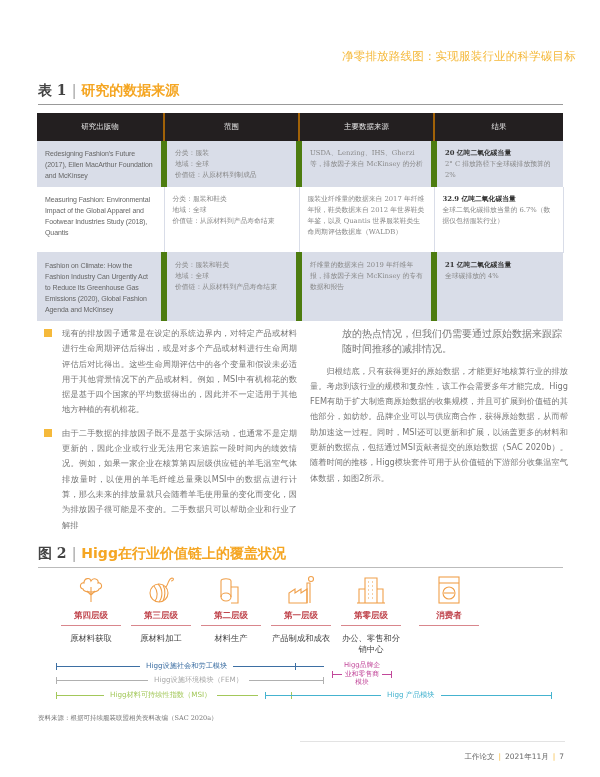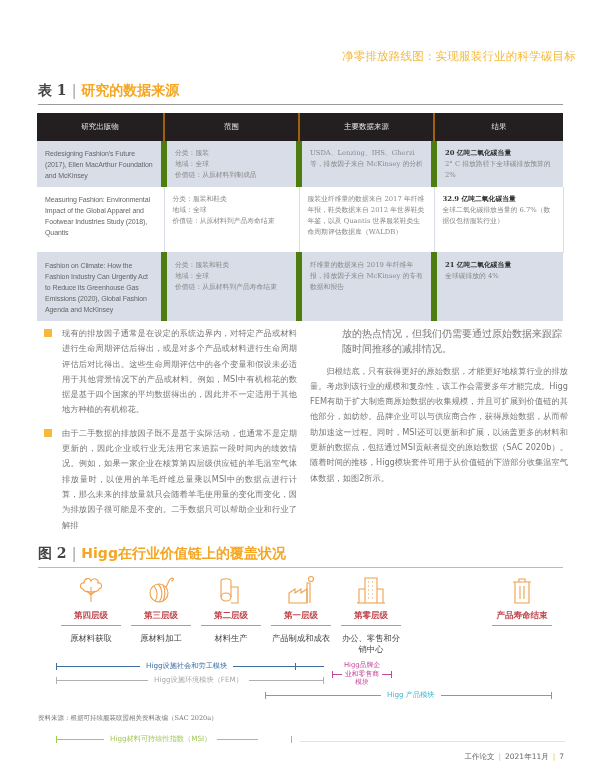--- a/index.html
+++ b/index.html
@@ -220,47 +220,48 @@
         <path d="M10 28 V3 H22 V28"></path>
         <path d="M4 28 V14 H10 M22 14 H28 V28"></path>
         <path d="M13 7 h1 M17 7 h1 M13 11 h1 M17 11 h1 M13 15 h1 M17 15 h1 M13 19 h1 M17 19 h1 M13 23 h1 M17 23 h1"></path>
       </svg>
     </div>
     <div class="lvl">第零层级</div>
     <div class="line"></div>
     <div class="desc">办公、零售和分销中心</div>
   </div>
 
-
-  <div class="stage" style="left:441px;">
-    <div class="icon">
-      <svg width="24" height="30" viewBox="0 0 24 30" fill="none" stroke="#f0a04b" stroke-width="1.1">
-        <path d="M3 7 H21 M9 7 V4 H15 V7"></path>
-        <path d="M5 7 V28 H19 V7"></path>
-        <path d="M10 11 V24 M14 11 V24"></path>
-      </svg>
-    </div>
-    <div class="lvl">产品寿命结束</div>
-    <div class="line"></div>
-  </div>
+  <div class="stage" style="left:368px;">
+    <div class="icon">
+      <svg width="26" height="30" viewBox="0 0 26 30" fill="none" stroke="#f0a04b" stroke-width="1.1">
+        <rect x="3" y="2" width="20" height="26"></rect>
+        <path d="M3 8 H23"></path>
+        <circle cx="13" cy="18" r="6"></circle>
+        <path d="M8 18 H18"></path>
+      </svg>
+    </div>
+    <div class="lvl">消费者</div>
+    <div class="line"></div>
+  </div>
+
 </div>
 
 <div class="bar" style="left:56px; top:661px; width:240px;">
   <div class="ln" style="left:0; width:268px; background:#3d6fa3;"></div>
   <div class="cap" style="left:0; background:#3d6fa3;"></div>
   <div class="cap" style="right:0; background:#3d6fa3;"></div>
   <div class="lbl" style="left:84px; color:#3d6fa3;">Higg设施社会和劳工模块</div>
 </div>
 <div class="bar" style="left:56px; top:675px; width:268px;">
   <div class="ln" style="left:0; width:268px; background:#b0b0b0;"></div>
   <div class="cap" style="left:0; background:#b0b0b0;"></div>
   <div class="cap" style="right:0; background:#b0b0b0;"></div>
   <div class="lbl" style="left:92px; color:#a8a8a8;">Higg设施环境模块（FEM）</div>
 </div>
-<div class="bar" style="left:56px; top:690px; width:236px;margin-top:44px;">
+<div class="bar" style="left:56px; top:690px; width:236px;">
   <div class="ln" style="left:0; width:202px; background:#a3c85a;"></div>
   <div class="cap" style="left:0; background:#a3c85a;"></div>
   <div class="cap" style="right:0; background:#a3c85a;"></div>
   <div class="lbl" style="left:48px; color:#a3c85a;">Higg材料可持续性指数（MSI）</div>
 </div>
 <div style="position:absolute; left:332px; top:663px; width:60px; height:30px;">
   <div style="position:absolute; left:0; top:11px; width:10px; height:1px; background:#c2489a;"></div>
   <div style="position:absolute; left:0; top:8px; width:1px; height:7px; background:#c2489a;"></div>
   <div style="position:absolute; right:0; top:11px; width:10px; height:1px; background:#c2489a;"></div>
   <div style="position:absolute; right:0; top:8px; width:1px; height:7px; background:#c2489a;"></div>

